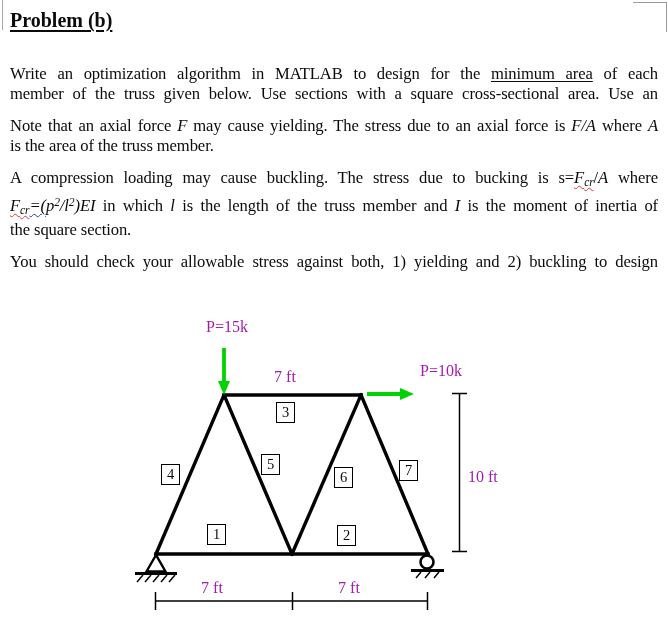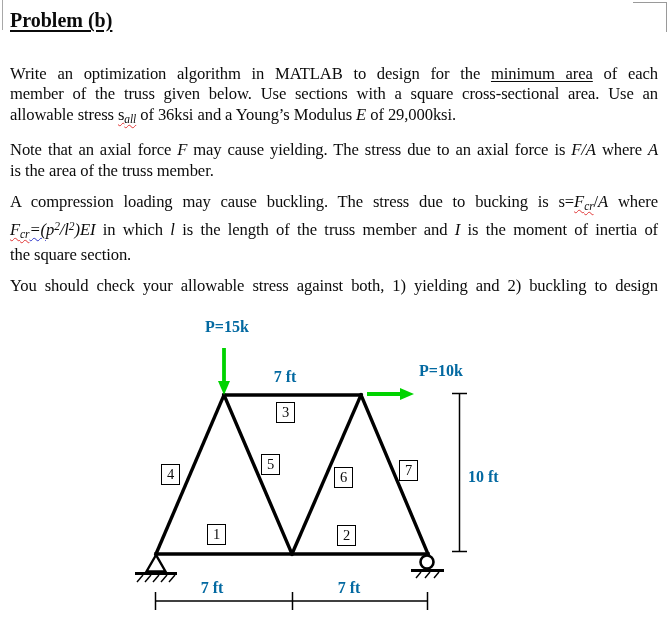--- a/index.html
+++ b/index.html
@@ -22,40 +22,39 @@
   .i{font-style:italic;}
   .u{text-decoration:underline;text-underline-offset:2px;}
   .sub{font-size:11.5px;vertical-align:-3px;}
   .sup{font-size:11.5px;vertical-align:5px;}
   .sqr{text-decoration:underline wavy #e03636;text-decoration-thickness:1px;text-underline-offset:2px;}
   .sqr.sub{text-underline-offset:1px;}
   .sqb{text-decoration:underline wavy #2d35c8;text-decoration-thickness:1px;text-underline-offset:2px;}
 
   
   .truss-svg{position:absolute;left:0;top:0;}
-  .dlabel{position:absolute;font-size:16px;line-height:16px;color:#0369a1;font-weight:bold;}
+  .dlabel{position:absolute;font-size:16px;line-height:16px;color:#a21caf;}
   .center{text-align:center;}
   .mbox{
     position:absolute;width:17px;height:19px;background:#fff;
     border:1.2px solid #000;font-size:14.5px;line-height:19px;text-align:center;
   }
 </style>
 </head>
 <body>
 
 <div class="mark-left"></div>
 <div class="mark-right"></div>
 
 <div class="doc">
   <h1 class="title"><span>Problem (b)</span></h1>
 
   <div class="para">
     <div class="ln j"><span>Write an optimization algorithm in MATLAB to design for the </span><span class="u">minimum area</span><span> of each</span></div>
     <div class="ln j"><span>member of the truss given below. Use sections with a square cross-sectional area. Use an</span></div>
-    <div class="ln"><span>allowable stress </span><span class="sqr">s</span><span class="i sub sqr">all</span><span> of 36ksi and a Young’s Modulus </span><span class="i">E</span><span> of 29,000ksi.</span></div>
   </div>
 
   <div class="para">
     <div class="ln j"><span>Note that an axial force </span><span class="i">F</span><span> may cause yielding. The stress due to an axial force is </span><span class="i">F/A</span><span> where </span><span class="i">A</span></div>
     <div class="ln"><span>is the area of the truss member.</span></div>
   </div>
 
   <div class="para">
     <div class="ln j"><span>A compression loading may cause buckling. The stress due to bucking is s=</span><span class="i sqr">F</span><span class="i sub sqr">cr</span><span>/</span><span class="i">A</span><span> where</span></div>
     <div class="ln j"><span class="i sqr">F</span><span class="i sub sqr">cr</span><span class="i sqb">=(</span><span class="i">p</span><span class="i sup">2</span><span class="i">/l</span><span class="i sup">2</span><span class="i">)EI</span><span> in which </span><span class="i">l</span><span> is the length of the truss member and </span><span class="i">I</span><span> is the moment of inertia of</span></div>

